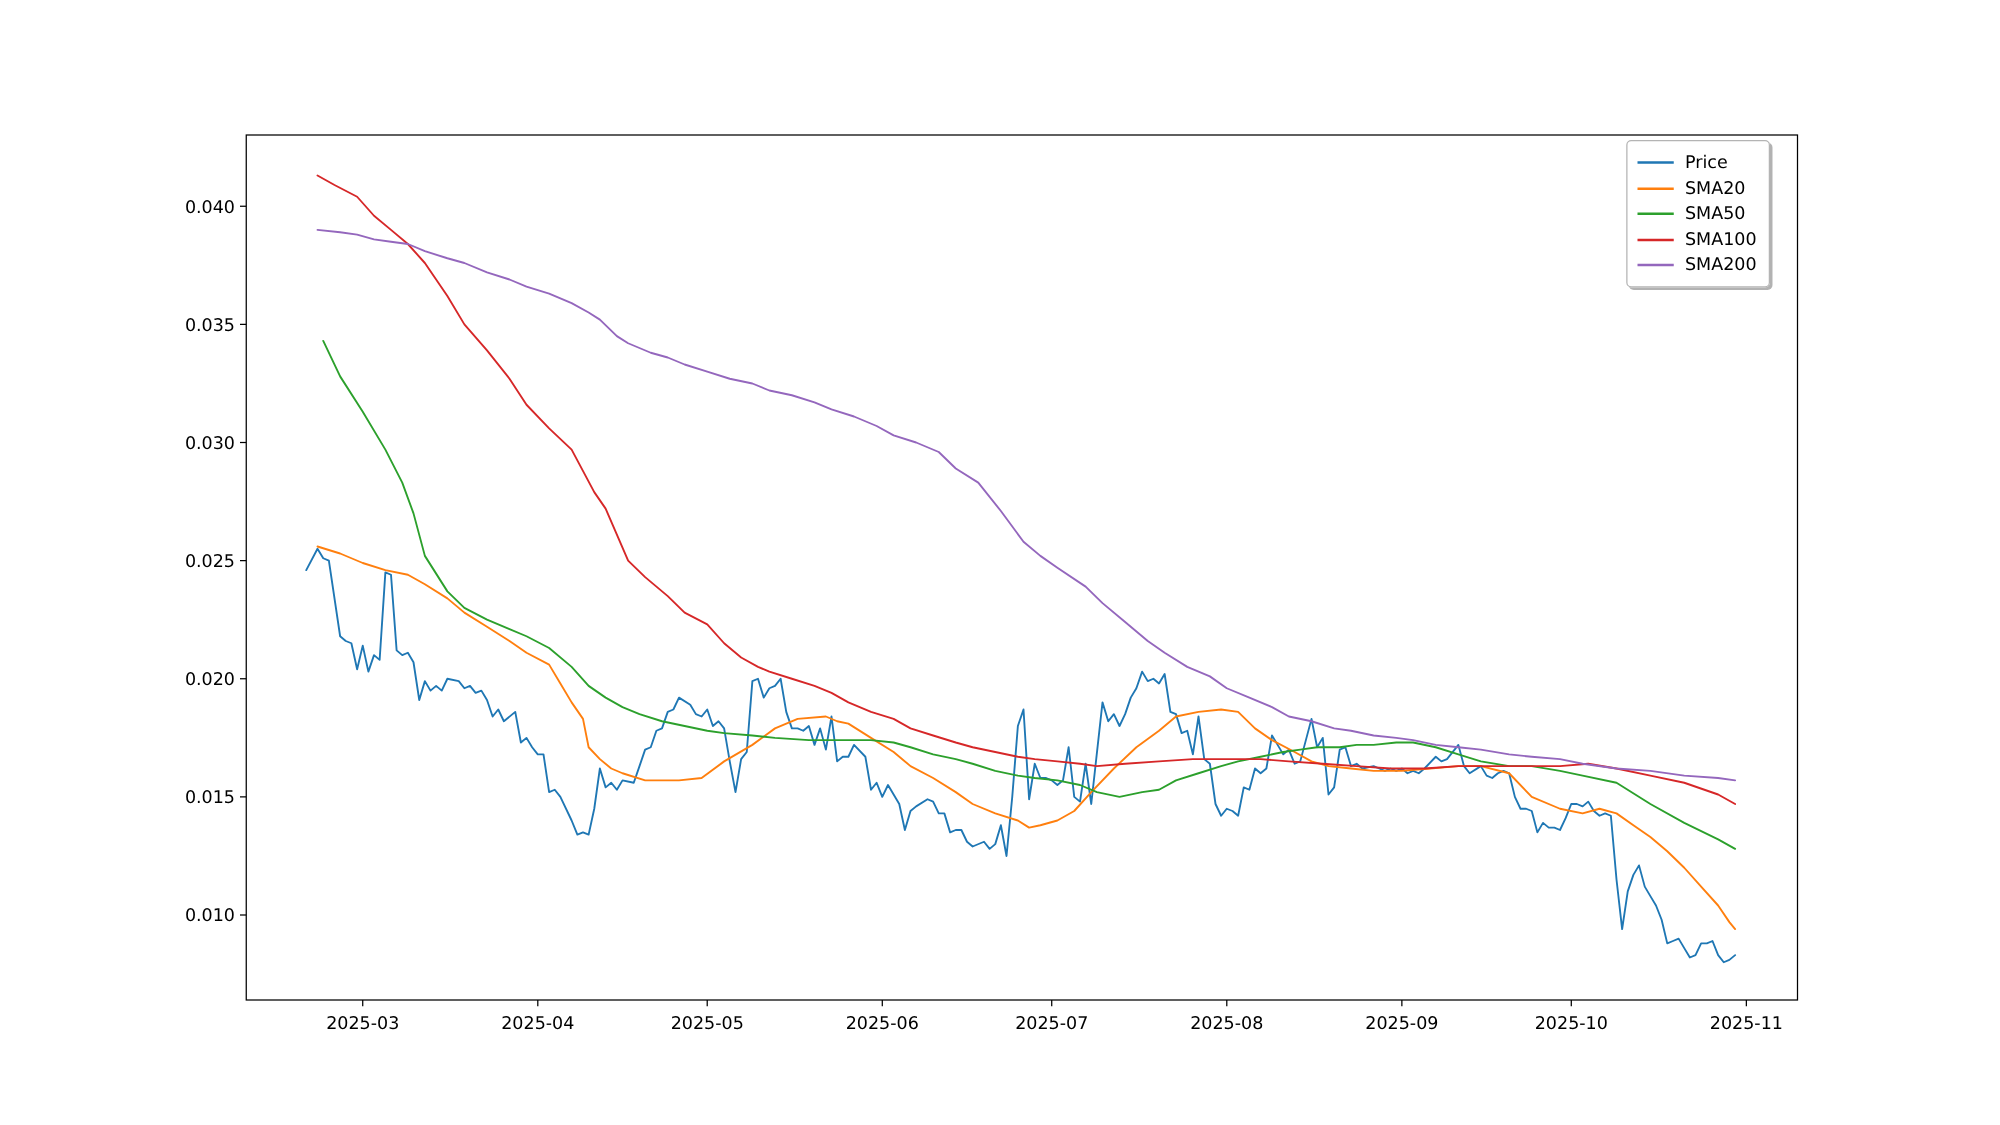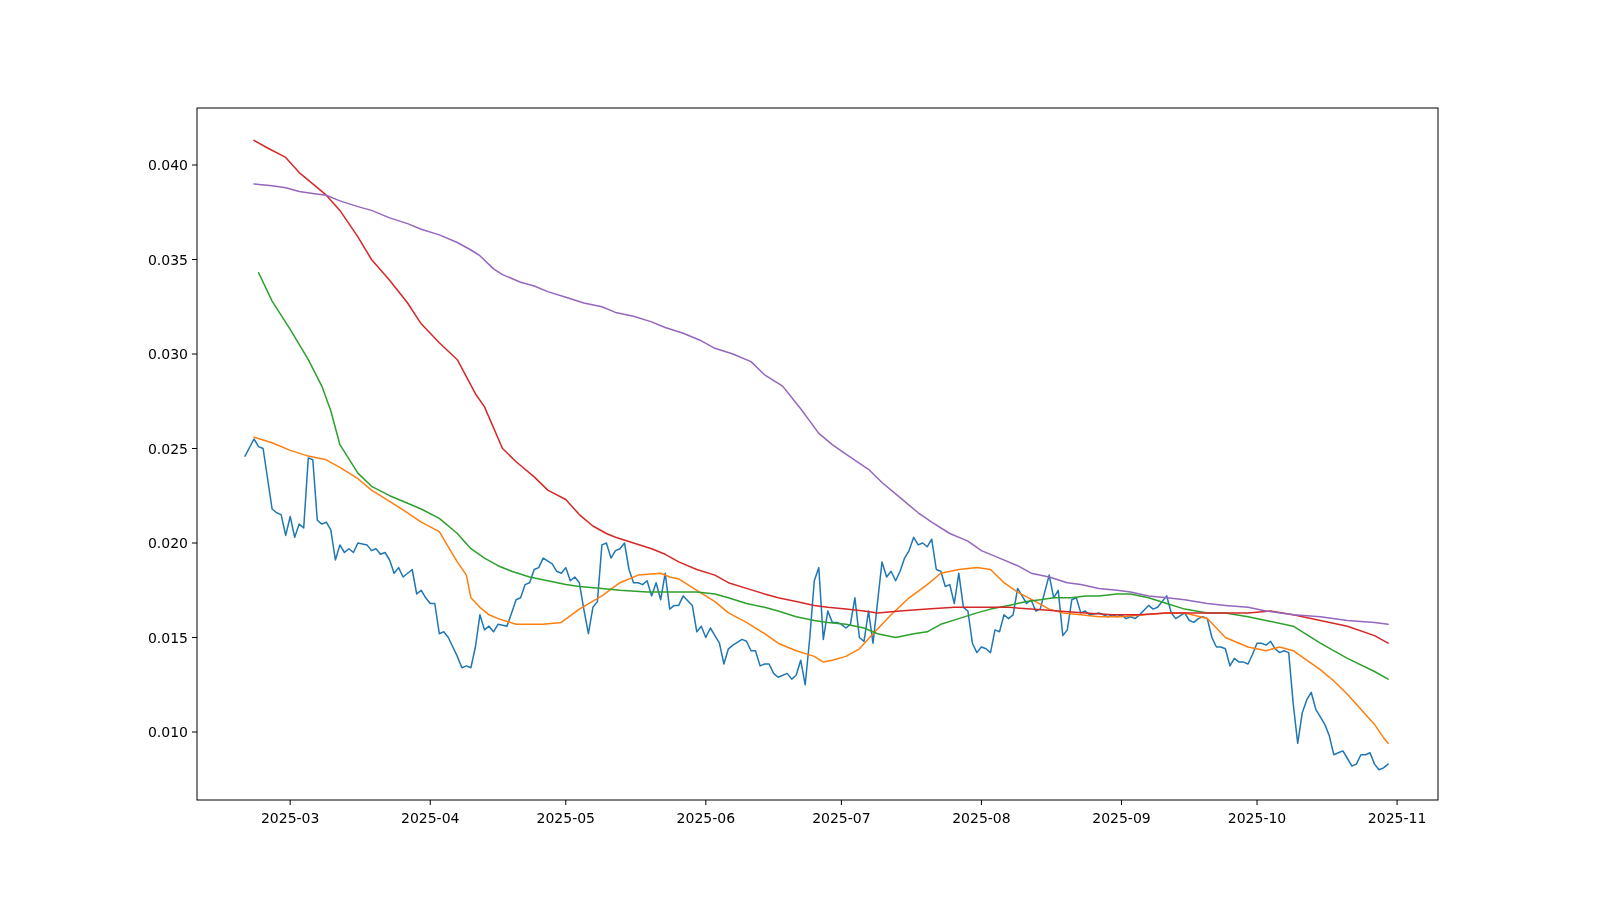--- a/index.html
+++ b/index.html
@@ -49,13 +49,35 @@
       <text x="188" y="264.49999999999994" text-anchor="end" class="tick-label">0.035</text>
       <line x1="197" y1="165" x2="192" y2="165" stroke="#000000" stroke-width="1"></line>
       <text x="188" y="170" text-anchor="end" class="tick-label">0.040</text>
       <polyline points="245.0,456.1 254.0,439.0 258.6,446.6 263.1,448.5 272.1,509.0 276.6,512.8 281.1,514.6 285.7,535.4 290.2,516.5 294.7,537.3 299.2,524.1 303.7,527.9 308.3,457.9 312.8,459.8 317.3,520.3 321.8,524.1 326.3,522.2 330.8,529.8 335.4,560.0 339.9,544.9 344.4,552.5 348.9,548.7 353.4,552.5 357.9,543.0 367.0,544.9 371.5,550.6 376.0,548.7 380.5,554.3 385.1,552.5 389.6,560.0 394.1,573.2 398.6,567.6 403.1,577.0 412.2,569.5 416.7,594.0 421.2,590.3 425.7,597.8 430.2,603.5 434.8,603.5 439.3,633.7 443.8,631.8 448.3,637.5 457.3,656.4 461.9,667.7 466.4,665.9 470.9,667.7 475.4,647.0 479.9,614.8 484.5,629.9 489.0,626.2 493.5,631.8 498.0,624.3 507.0,626.2 511.6,612.9 516.1,599.7 520.6,597.8 525.1,584.6 529.6,582.7 534.2,569.5 538.7,567.6 543.2,558.1 552.2,563.8 556.7,571.3 561.3,573.2 565.8,567.6 570.3,580.8 574.8,577.0 579.3,582.7 583.8,609.1 588.4,633.7 592.9,607.3 597.4,601.6 601.9,544.9 606.4,543.0 611.0,558.1 615.5,550.6 620.0,548.7 624.5,543.0 629.0,569.5 633.5,582.7 638.1,582.7 642.6,584.6 647.1,580.8 651.6,595.9 656.1,582.7 660.7,599.7 665.2,573.2 669.7,609.1 674.2,605.4 678.7,605.4 683.2,595.9 692.3,605.4 696.8,631.8 701.3,626.2 705.8,637.5 710.4,628.0 714.9,635.6 719.4,643.2 723.9,664.0 728.4,648.8 732.9,645.1 742.0,639.4 746.5,641.3 751.0,650.7 755.5,650.7 760.1,665.9 764.6,664.0 769.1,664.0 773.6,673.4 778.1,677.2 787.2,673.4 791.7,679.1 796.2,675.3 800.7,660.2 805.2,684.8 809.8,637.5 814.3,580.8 818.8,567.6 823.3,639.4 827.8,611.0 832.3,622.4 836.9,622.4 841.4,624.3 845.9,628.0 850.4,624.3 854.9,597.8 859.4,637.5 864.0,641.3 868.5,611.0 873.0,643.2 882.0,561.9 886.6,577.0 891.1,571.3 895.6,580.8 900.1,571.3 904.6,558.1 909.1,550.6 913.7,537.3 918.2,544.9 922.7,543.0 927.2,546.8 931.7,539.2 936.3,569.5 940.8,571.3 945.3,586.5 949.8,584.6 954.3,603.5 958.8,573.2 963.4,607.3 967.9,611.0 972.4,643.2 976.9,652.6 981.4,647.0 986.0,648.8 990.5,652.6 995.0,629.9 999.5,631.8 1004.0,614.8 1008.5,618.6 1013.1,614.8 1017.6,588.4 1022.1,595.9 1026.6,603.5 1031.1,599.7 1035.7,611.0 1040.2,609.1 1049.2,575.1 1053.7,597.8 1058.2,590.3 1062.8,635.6 1067.3,629.9 1071.8,599.7 1076.3,597.8 1080.8,612.9 1085.3,611.0 1089.9,614.8 1098.9,612.9 1103.4,614.8 1107.9,616.7 1112.5,614.8 1117.0,616.7 1121.5,614.8 1126.0,618.6 1130.5,616.7 1135.0,618.6 1139.6,614.8 1148.6,605.4 1153.1,609.1 1157.6,607.3 1166.7,595.9 1171.2,612.9 1175.7,618.6 1184.7,612.9 1189.3,620.5 1193.8,622.4 1198.3,618.6 1202.8,616.7 1207.3,618.6 1211.9,637.5 1216.4,647.0 1220.9,647.0 1225.4,648.8 1229.9,665.9 1234.4,658.3 1239.0,662.1 1243.5,662.1 1248.0,664.0 1252.5,654.5 1257.0,643.2 1261.5,643.2 1266.1,645.1 1270.6,641.3 1275.1,648.8 1279.6,652.6 1284.1,650.7 1288.7,652.6 1293.2,703.6 1297.7,743.3 1302.2,713.1 1306.7,699.9 1311.2,692.3 1315.8,709.3 1320.3,716.9 1324.8,724.4 1329.3,735.8 1333.8,754.7 1338.4,752.8 1342.9,750.9 1347.4,758.5 1351.9,766.0 1356.4,764.1 1360.9,754.7 1365.5,754.7 1370.0,752.8 1374.5,764.1 1379.0,769.8 1383.5,767.9 1388.1,764.1" fill="none" stroke="#1f77b4" stroke-width="1.5" stroke-linejoin="round" stroke-linecap="round"></polyline>
       <polyline points="254.0,437.2 272.1,442.8 290.2,450.4 308.3,456.1 326.3,459.8 339.9,467.4 357.9,478.7 371.5,490.1 389.6,501.4 407.6,512.8 421.2,522.2 439.3,531.7 448.3,546.8 457.3,561.9 466.4,575.1 470.9,597.8 479.9,607.3 489.0,614.8 498.0,618.6 516.1,624.3 529.6,624.3 543.2,624.3 561.3,622.4 579.3,609.1 601.9,595.9 620.0,582.7 638.1,575.1 660.7,573.2 669.7,577.0 678.7,578.9 696.8,590.3 714.9,601.6 728.4,612.9 746.5,622.4 764.6,633.7 778.1,643.2 796.2,650.7 814.3,656.4 823.3,662.1 832.3,660.2 845.9,656.4 859.4,648.8 873.0,633.7 891.1,614.8 909.1,597.8 927.2,584.6 940.8,573.2 958.8,569.5 976.9,567.6 990.5,569.5 1004.0,582.7 1017.6,592.1 1035.7,601.6 1049.2,609.1 1062.8,612.9 1080.8,614.8 1098.9,616.7 1121.5,616.7 1144.1,614.8 1166.7,612.9 1184.7,612.9 1207.3,618.6 1225.4,637.5 1248.0,647.0 1266.1,650.7 1279.6,647.0 1293.2,650.7 1306.7,660.2 1320.3,669.6 1333.8,681.0 1347.4,694.2 1360.9,709.3 1374.5,724.4 1383.5,737.7 1388.1,743.3" fill="none" stroke="#ff7f0e" stroke-width="1.5" stroke-linejoin="round" stroke-linecap="round"></polyline>
       <polyline points="258.6,272.7 272.1,301.1 290.2,329.4 308.3,359.7 321.8,386.1 330.8,410.7 339.9,444.7 357.9,473.1 371.5,486.3 389.6,495.7 407.6,503.3 421.2,509.0 439.3,518.4 457.3,533.5 470.9,548.7 484.5,558.1 498.0,565.7 511.6,571.3 529.6,577.0 547.7,580.8 565.8,584.6 579.3,586.5 601.9,588.4 620.0,590.3 647.1,592.1 678.7,592.1 696.8,592.1 714.9,594.0 728.4,597.8 746.5,603.5 764.6,607.3 778.1,611.0 796.2,616.7 814.3,620.5 827.8,622.4 845.9,624.3 864.0,628.0 877.5,633.7 895.6,637.5 913.7,633.7 927.2,631.8 940.8,624.3 958.8,618.6 976.9,612.9 990.5,609.1 1008.5,605.4 1026.6,601.6 1040.2,599.7 1053.7,597.8 1071.8,597.8 1085.3,595.9 1098.9,595.9 1117.0,594.0 1130.5,594.0 1148.6,597.8 1166.7,603.5 1184.7,609.1 1207.3,612.9 1225.4,612.9 1248.0,616.7 1266.1,620.5 1293.2,626.2 1320.3,643.2 1347.4,658.3 1374.5,671.5 1388.1,679.1" fill="none" stroke="#2ca02c" stroke-width="1.5" stroke-linejoin="round" stroke-linecap="round"></polyline>
       <polyline points="254.0,140.4 267.6,148.0 285.7,157.4 299.2,172.6 312.8,183.9 326.3,195.2 339.9,210.4 357.9,236.8 371.5,259.5 389.6,280.3 407.6,303.0 421.2,323.8 439.3,342.7 457.3,359.7 475.4,393.7 484.5,406.9 502.5,448.5 516.1,461.7 534.2,476.9 547.7,490.1 565.8,499.5 579.3,514.6 592.9,526.0 606.4,533.5 615.5,537.3 633.5,543.0 651.6,548.7 665.2,554.3 678.7,561.9 696.8,569.5 714.9,575.1 728.4,582.7 746.5,588.4 764.6,594.0 778.1,597.8 796.2,601.6 814.3,605.4 827.8,607.3 845.9,609.1 864.0,611.0 877.5,612.9 900.1,611.0 927.2,609.1 954.3,607.3 981.4,607.3 1008.5,607.3 1031.1,609.1 1058.2,611.0 1085.3,612.9 1112.5,614.8 1139.6,614.8 1166.7,612.9 1193.8,612.9 1220.9,612.9 1248.0,612.9 1270.6,611.0 1293.2,614.8 1320.3,620.5 1347.4,626.2 1374.5,635.6 1388.1,643.2" fill="none" stroke="#d62728" stroke-width="1.5" stroke-linejoin="round" stroke-linecap="round"></polyline>
       <polyline points="254.0,183.9 272.1,185.8 285.7,187.7 299.2,191.5 312.8,193.4 326.3,195.2 339.9,200.9 357.9,206.6 371.5,210.4 389.6,217.9 407.6,223.6 421.2,229.3 439.3,234.9 457.3,242.5 470.9,250.0 479.9,255.7 493.5,268.9 502.5,274.6 520.6,282.2 534.2,286.0 547.7,291.6 565.8,297.3 583.8,303.0 601.9,306.8 615.5,312.4 633.5,316.2 651.6,321.9 665.2,327.5 683.2,333.2 701.3,340.8 714.9,348.3 732.9,354.0 751.0,361.6 764.6,374.8 782.6,386.1 800.7,408.8 818.8,433.4 832.3,444.7 845.9,454.2 868.5,469.3 882.0,482.5 900.1,497.6 918.2,512.8 931.7,522.2 949.8,533.5 967.9,541.1 981.4,550.6 999.5,558.1 1017.6,565.7 1031.1,573.2 1049.2,577.0 1067.3,582.7 1080.8,584.6 1098.9,588.4 1117.0,590.3 1130.5,592.1 1148.6,595.9 1166.7,597.8 1184.7,599.7 1207.3,603.5 1225.4,605.4 1248.0,607.3 1266.1,611.0 1293.2,614.8 1320.3,616.7 1347.4,620.5 1374.5,622.4 1388.1,624.3" fill="none" stroke="#9467bd" stroke-width="1.5" stroke-linejoin="round" stroke-linecap="round"></polyline>
     </svg>
 
+  <div class="legend" id="legend-box" style="left: 1301px; top: 112px; min-width: 108px;">
+    <div class="legend-row">
+      <span class="legend-swatch" style="border-top-color: rgb(31, 119, 180);"></span>
+      <span class="legend-label">Price</span>
+    </div>
+    <div class="legend-row">
+      <span class="legend-swatch" style="border-top-color: rgb(255, 127, 14);"></span>
+      <span class="legend-label">SMA20</span>
+    </div>
+    <div class="legend-row">
+      <span class="legend-swatch" style="border-top-color: rgb(44, 160, 44);"></span>
+      <span class="legend-label">SMA50</span>
+    </div>
+    <div class="legend-row">
+      <span class="legend-swatch" style="border-top-color: rgb(214, 39, 40);"></span>
+      <span class="legend-label">SMA100</span>
+    </div>
+    <div class="legend-row">
+      <span class="legend-swatch" style="border-top-color: rgb(148, 103, 189);"></span>
+      <span class="legend-label">SMA200</span>
+    </div>
+  </div>
 </div>
 
 </body></html>

